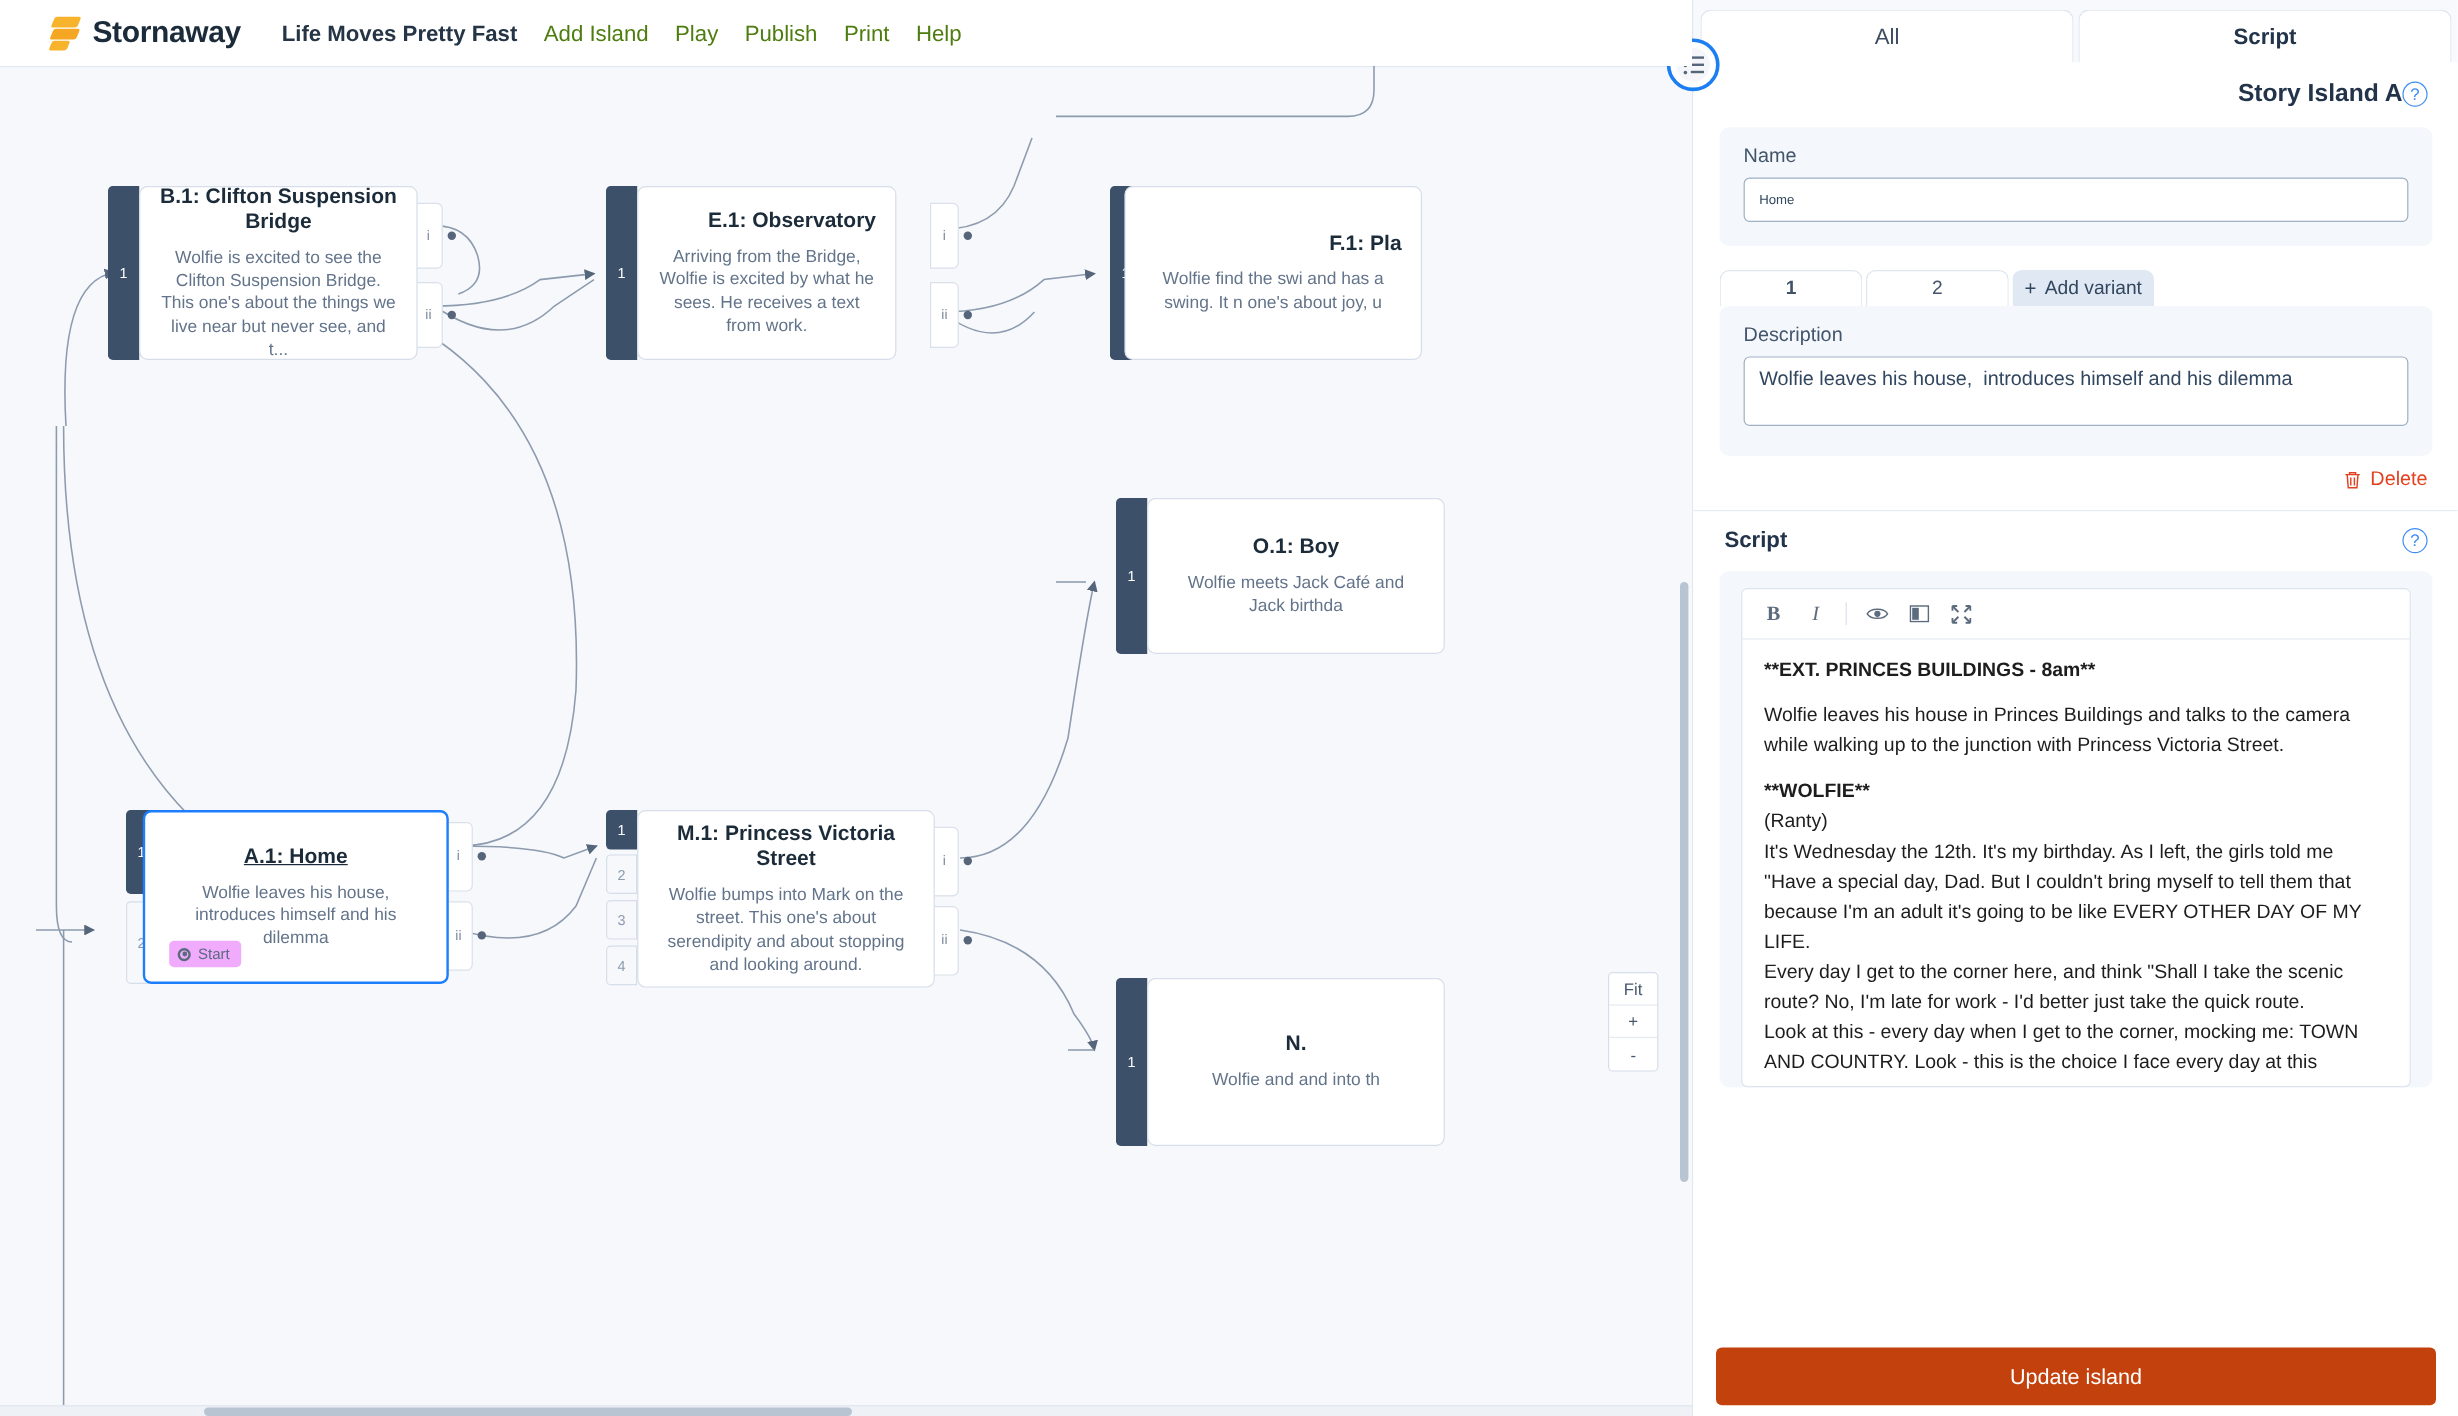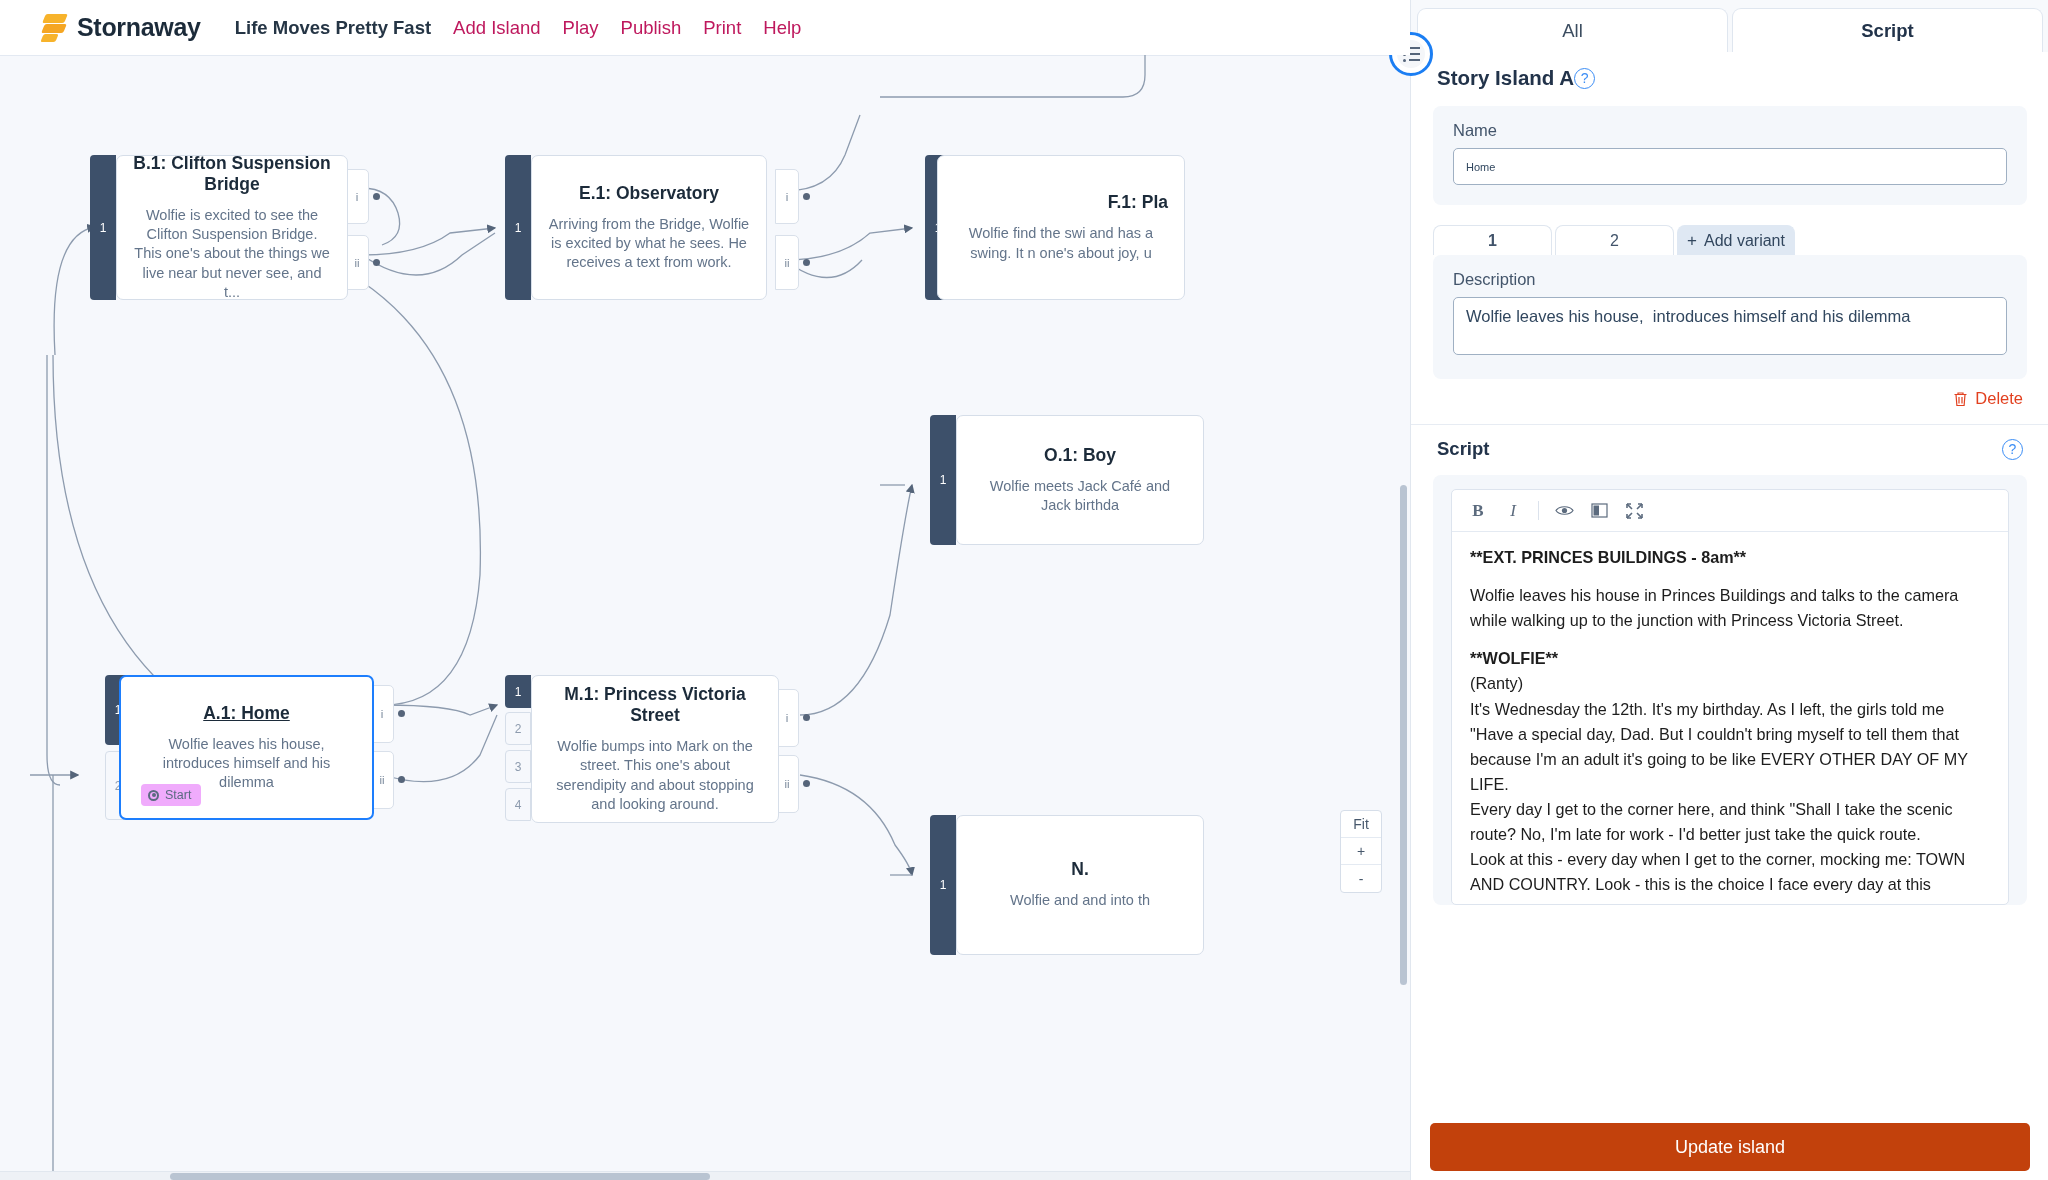--- a/index.html
+++ b/index.html
@@ -23,21 +23,21 @@
     position: absolute; display: block; background: #F5A623; border-radius: 2px;
   }
   .logo-mark i:nth-child(1) { width: 22px; height: 9px; left: 2px; top: 1px;
     transform: skewX(-22deg); background: #F7B32B; }
   .logo-mark i:nth-child(2) { width: 22px; height: 9px; left: 1px; top: 11px;
     transform: skewX(-22deg); background: #F5A623; }
   .logo-mark i:nth-child(3) { width: 15px; height: 8px; left: 0px; top: 21px;
     transform: skewX(-22deg); background: #F7B32B; }
   .brand { font-size: 25px; font-weight: bold; color: #1c2b3a; letter-spacing: -0.3px; }
   .nav { display: flex; align-items: center; margin-left: 34px; gap: 22px; }
-  .nav-item { font-size: 18.5px; color: #be185d; white-space: nowrap; cursor: pointer; }
+  .nav-item { font-size: 18.5px; color: #4d7c0f; white-space: nowrap; cursor: pointer; }
   .nav-item.strong { color: #253545; font-weight: bold; }
 
   
   .canvas {
     position: absolute; left: 0; top: 55px; width: 1410px; height: 1125px;
     background: #f6f8fc; overflow: hidden;
   }
   .canvas-top-strip {
     position: absolute; left: 0; top: 0; width: 1410px; height: 1px;
     background: #e3e9f2;
@@ -139,21 +139,21 @@
     font-size: 18.5px; color: #3c4d60; cursor: pointer;
     margin: 0 2px;
   }
   .ptab.active { font-weight: bold; color: #22334a; }
 
   .panel-body {
     position: absolute; left: 0; top: 52px; width: 638px; height: 1062px;
     background: #ffffff; overflow: hidden;
   }
   .panel-head {
-    display: flex; align-items: center; justify-content: flex-start;
+    display: flex; align-items: center; justify-content: flex-end;
     padding: 14px 26px 4px 26px;
   }
   .panel-head h2 { font-size: 20.5px; color: #22334a; font-weight: bold; }
   .help-icon {
     width: 21px; height: 21px; border-radius: 50%;
     border: 1.6px solid #3b8df5; color: #3b8df5;
     font-size: 14px; display: flex; align-items: center; justify-content: center;
     cursor: pointer;
   }
 
@@ -351,21 +351,21 @@
         <div class="node-body">Wolfie is excited to see the Clifton Suspension Bridge. This one's about the things we live near but never see, and t...</div>
       </div>
       <div class="out-tab" style="left:255px; top:14px; height:55px;">i</div>
       <div class="out-dot" style="left:283px; top:38px;"></div>
       <div class="out-tab" style="left:255px; top:80px; height:55px;">ii</div>
       <div class="out-dot" style="left:283px; top:104px;"></div>
     </div>
 
     <div class="node" style="left:505px; top:100px; width:290px; height:145px;">
       <div class="rail-seg" style="top:0; height:145px;">1</div>
-      <div class="node-card" style="left:26px; top:0; width:236px; height:145px;">
+      <div class="node-card" style="left:26px; top:0; width:216px; height:145px;align-items:flex-end;">
         <div class="node-title">E.1: Observatory</div>
         <div class="node-body">Arriving from the Bridge, Wolfie is excited by what he sees. He receives a text from work.</div>
       </div>
       <div class="out-tab" style="left:270px; top:14px; height:55px;">i</div>
       <div class="out-dot" style="left:298px; top:38px;"></div>
       <div class="out-tab" style="left:270px; top:80px; height:55px;">ii</div>
       <div class="out-dot" style="left:298px; top:104px;"></div>
     </div>
 
     <div class="node" style="left:925px; top:100px; width:290px; height:145px;">

